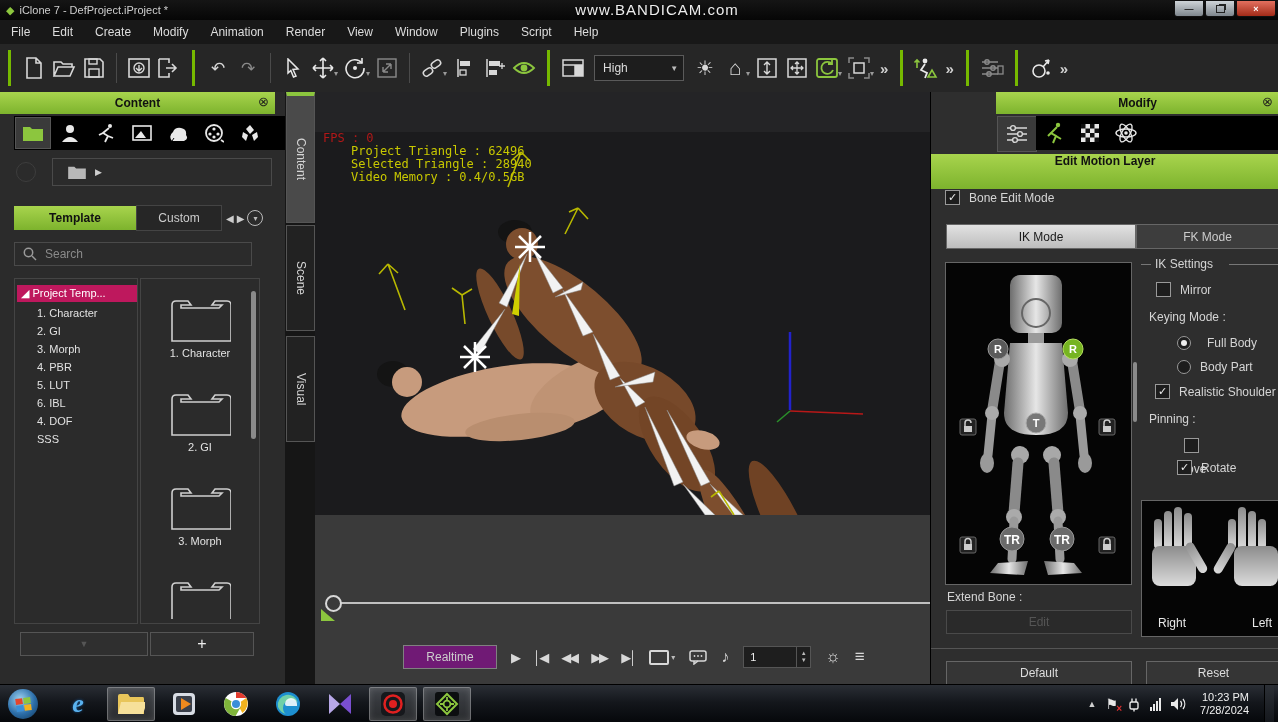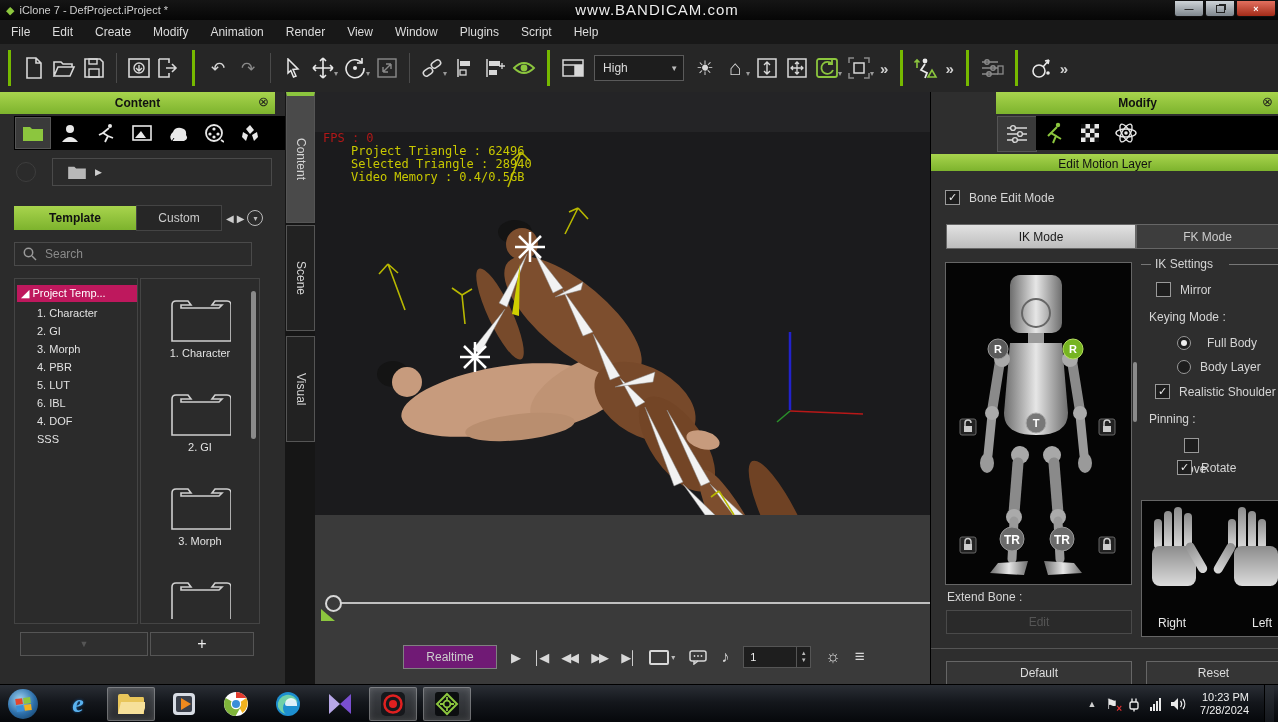--- a/index.html
+++ b/index.html
@@ -71,21 +71,21 @@
   .rt-btn{width:92px;height:22px;border:1px solid #808080;display:flex;align-items:center;justify-content:center;color:#ccc;background:#701a75;}
   .pb{font-size:13px;letter-spacing:-2px;white-space:nowrap;}
   .loop-rect{width:16px;height:11px;border:2px solid #d8d8d8;border-radius:2px;}
   .spinner{width:66px;height:20px;background:#1e1e1e;border:1px solid #555;display:flex;align-items:center;}
   .spinner .val{flex:1;padding-left:6px;font-size:11px;color:#eee;}
   .spin-arrows{width:13px;height:100%;border-left:1px solid #555;display:flex;flex-direction:column;align-items:center;justify-content:center;font-size:6px;color:#bbb;line-height:7px;}
   
   .modify-panel{left:930px;top:92px;width:348px;height:592px;background:#2e2e2e;border-left:1px solid #000;}
   .m-icontabs{position:absolute;left:105px;top:24px;width:243px;height:34px;background:#000;display:flex;align-items:center;}
   .m-slide-tab{position:absolute;left:66px;top:24px;width:38px;height:34px;background:#3a3a3a;border:1px solid #555;display:flex;align-items:center;justify-content:center;}
-  .subheader{position:absolute;left:0;top:62px;width:348px;height:17px;background:linear-gradient(#a8d44d,#7db32d);color:#111;font-weight:normal;display:flex;align-items:flex-end;justify-content:center;}
+  .subheader{position:absolute;left:0;top:62px;width:348px;height:35px;background:linear-gradient(#a8d44d,#7db32d);color:#111;font-weight:bold;display:flex;align-items:flex-start;justify-content:center;}
   .chk{width:13px;height:13px;border:1px solid #999;background:#1d1d1d;display:inline-flex;align-items:center;justify-content:center;color:#eee;font-size:11px;flex:none;}
   .radio{width:12px;height:12px;border:1px solid #999;border-radius:50%;background:#1d1d1d;display:inline-flex;align-items:center;justify-content:center;flex:none;}
   .radio .dot{width:6px;height:6px;border-radius:50%;background:#ececec;}
   .ikfk{position:absolute;top:132px;height:23px;display:flex;align-items:center;justify-content:center;border:1px solid #666;}
   .ik-on{left:15px;width:188px;background:linear-gradient(#e2e2e2,#bdbdbd);color:#1a1a1a;}
   .fk-off{left:205px;width:141px;background:#3d3d3d;color:#ccc;}
   .puppetbox{position:absolute;left:14px;top:170px;width:185px;height:321px;background:#050505;border:1px solid #666;}
   .groupline{position:absolute;border-top:1px solid #777;}
   .iklabel{color:#d5d5d5;font-size:12px;}
   .handsbox{position:absolute;left:210px;top:408px;width:138px;height:135px;background:#050505;border:1px solid #666;}
@@ -685,21 +685,21 @@
     </div>
     <span class="abs iklabel" style="left:218px;top:218px;">Keying Mode :</span>
     <div class="abs" style="left:246px;top:244px;display:flex;align-items:center;gap:16px;">
       <span class="radio">
           <span class="dot"></span>
         </span>
       <span class="iklabel">Full Body</span>
     </div>
     <div class="abs" style="left:246px;top:268px;display:flex;align-items:center;gap:9px;">
       <span class="radio"></span>
-      <span class="iklabel">Body Layer</span>
+      <span class="iklabel">Body Part</span>
     </div>
     <div class="abs" style="left:224px;top:292px;display:flex;align-items:center;gap:9px;">
       <span class="chk">
           <span>✓</span>
         </span>
       <span class="iklabel">Realistic Shoulder</span>
     </div>
     <span class="abs iklabel" style="left:218px;top:320px;">Pinning :</span>
     <div class="abs" style="left:246px;top:346px;display:flex;align-items:center;gap:9px;flex-direction:column;">
       <span class="chk"></span>

